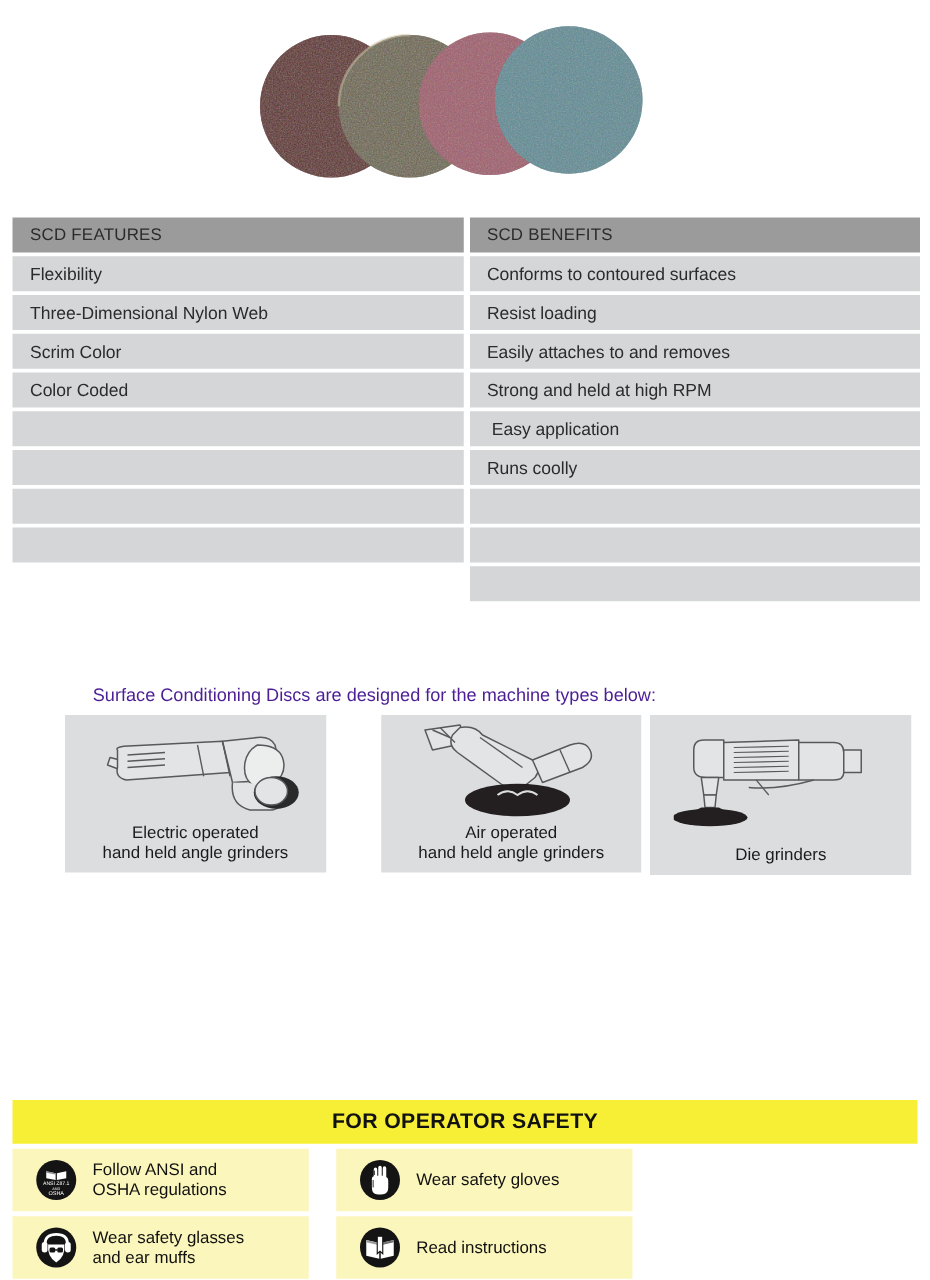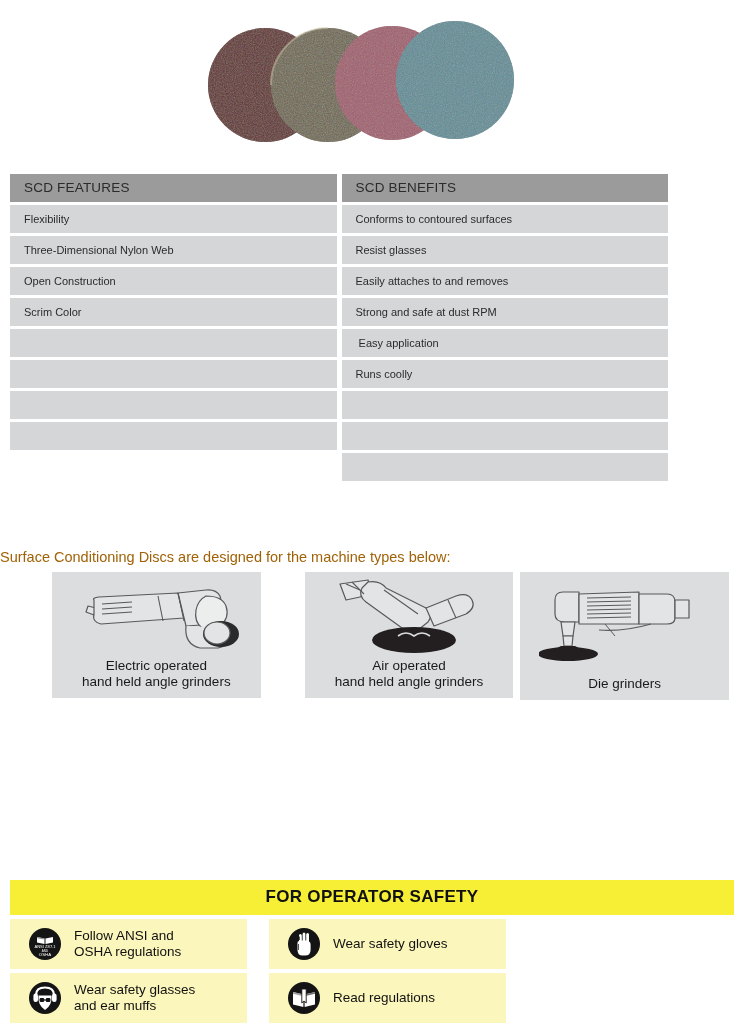--- a/index.html
+++ b/index.html
@@ -12,43 +12,43 @@
     position:relative;
   }
 
   
   #disc-photo{
     position:absolute;left:0;top:0;width:744px;height:170px;
   }
 
   
   #spec-table{
-    position:absolute;left:10px;top:174px;width:658px;
+    position:absolute;left:10px;top:174px;width:726px;
     display:flex;gap:5px;
   }
   .spec-col{flex:1;display:flex;flex-direction:column;gap:3px;}
   .spec-head{
     background:#9b9b9b;color:#2b2b2b;
     font-size:13.5px;font-weight:400;
     padding:7px 0 7px 14px;letter-spacing:.2px;
     height:14px;line-height:14px;
   }
   .spec-cell{
     background:#d4d6d8;color:#2b2b2b;
-    font-size:11px;
+    font-size:14px;
     padding:7px 0 7px 14px;
     height:14px;line-height:14px;
     white-space:pre;
   }
   .spec-cell.empty{color:transparent;}
 
   
   #machines-heading{
     position:absolute;left:0;top:549px;width:599px;
-    text-align:left;font-size:14.5px;color:#a16207;
+    text-align:center;font-size:14.5px;color:#4c1d95;
   }
   #machine-grid{
     position:absolute;left:15px;top:572px;width:714px;
   }
   .machine-row{display:flex;gap:7px;margin-bottom:6px;}
   .machine-box{
     background:#dcdddf;
     width:230px;
     display:flex;flex-direction:column;
     align-items:center;justify-content:flex-end;
@@ -160,33 +160,33 @@
       <circle cx="455" cy="80" r="59" fill="#5f8a93" opacity="0.5"></circle>
     </g>
   </svg>
 </div>
 
 <div id="spec-table">
   <div class="spec-col">
     <div class="spec-head">SCD FEATURES</div>
     <div class="spec-cell">Flexibility</div>
     <div class="spec-cell">Three-Dimensional Nylon Web</div>
-    <div class="spec-cell">Open Construction</div>
     <div class="spec-cell">Scrim Color</div>
+    <div class="spec-cell">Color Coded</div>
     <div class="spec-cell empty"></div>
     <div class="spec-cell empty"></div>
     <div class="spec-cell empty"></div>
     <div class="spec-cell empty"></div>
   </div>
   <div class="spec-col">
     <div class="spec-head">SCD BENEFITS</div>
     <div class="spec-cell">Conforms to contoured surfaces</div>
-    <div class="spec-cell">Resist glasses</div>
+    <div class="spec-cell">Resist loading</div>
     <div class="spec-cell">Easily attaches to and removes</div>
-    <div class="spec-cell">Strong and safe at dust RPM</div>
+    <div class="spec-cell">Strong and held at high RPM</div>
     <div class="spec-cell"> Easy application</div>
     <div class="spec-cell">Runs coolly</div>
     <div class="spec-cell empty"></div>
     <div class="spec-cell empty"></div>
     <div class="spec-cell empty"></div>
   </div>
 </div>
 
 <div id="machines-heading">Surface Conditioning Discs are designed for the machine types below:</div>
 
@@ -336,16 +336,16 @@
       <div class="safety-ico">
         <svg width="34" height="34" viewBox="0 0 34 34">
           <circle cx="17" cy="17" r="16" fill="#141414"></circle>
           <path d="M6 11 L16.4 13.4 L16.4 26 L6 23.6 Z" fill="#fff"></path>
           <path d="M28 11 L17.6 13.4 L17.6 26 L28 23.6 Z" fill="#fff"></path>
           <path d="M6 11 L16.4 13.4 L16.4 15.2 L6 12.8 Z" fill="#9a9a9a"></path>
           <path d="M28 11 L17.6 13.4 L17.6 15.2 L28 12.8 Z" fill="#6f6f6f"></path>
           <path d="M14.8 8 L19.2 8 L19.2 22 L17 20 L14.8 22 Z" fill="#fff" stroke="#141414" stroke-width="0.9"></path>
         </svg>
       </div>
-      <div class="safety-text">Read regulations</div>
+      <div class="safety-text">Read instructions</div>
     </div>
   </div>
 </div>
 
 </body></html>

